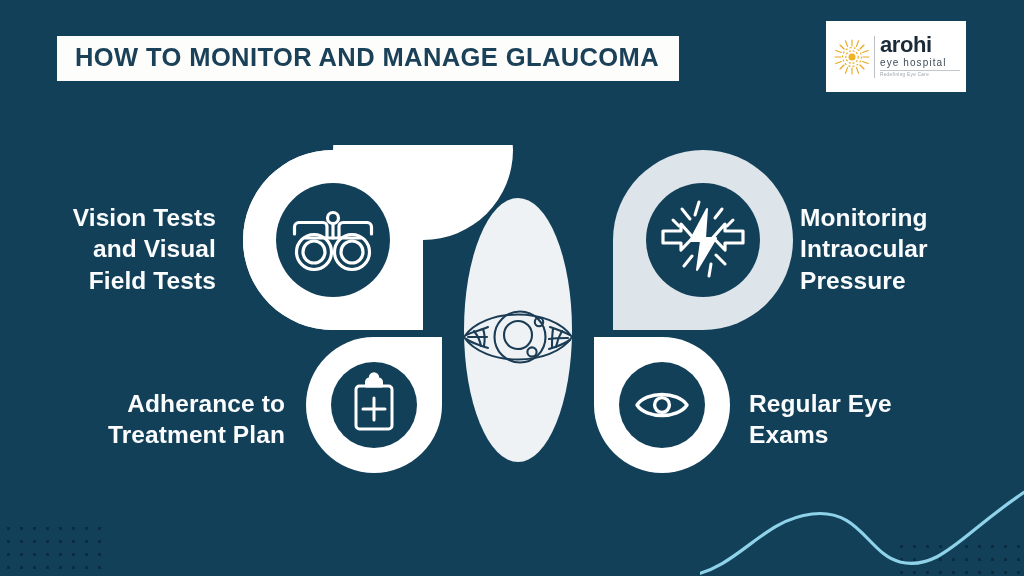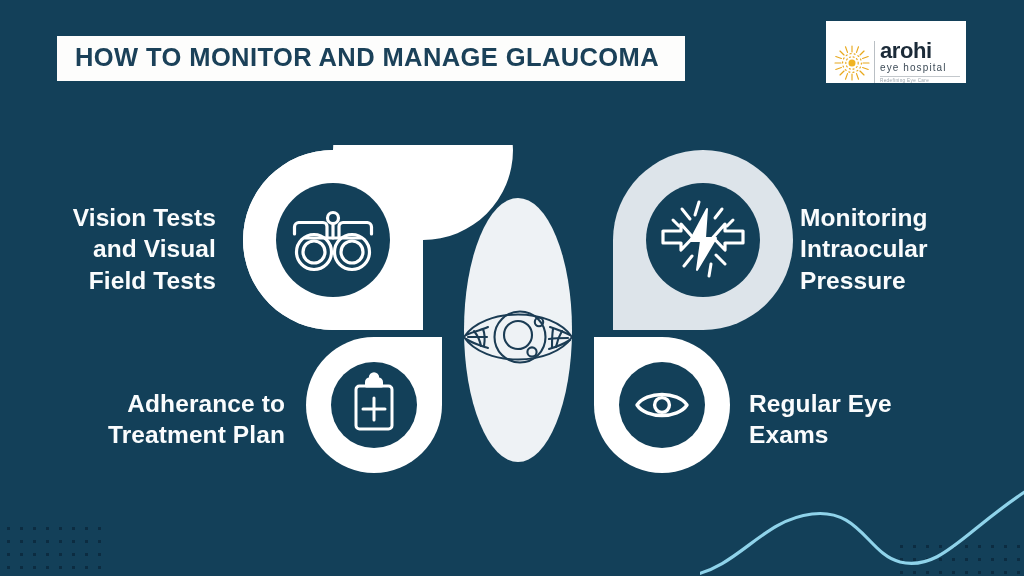--- a/index.html
+++ b/index.html
@@ -31,40 +31,40 @@
     width: 129px; height: 36px;
     background-image: radial-gradient(#0c2c41 1.6px, transparent 1.7px);
     background-size: 13px 13px;
   }
 
   
   #title-bar {
     position: absolute;
     left: 57px; top: 36px;
     background: #fdfdfc;
-    padding: 9px 26px 10px 18px;
+    padding: 9px 20px 10px 18px;
     box-sizing: border-box;
   }
   #title-text {
     color: #1b4159;
     font-size: 25.5px;
     font-weight: bold;
     letter-spacing: 0.4px;
     line-height: 1;
     white-space: nowrap;
   }
 
   
   #logo-card {
     position: absolute;
     left: 826px; top: 21px;
-    width: 140px; height: 62px;
+    width: 140px; height: 71px;
     background: #ffffff;
     display: flex;
-    align-items: flex-end;
+    align-items: center;
     box-sizing: border-box;
     padding: 0 6px;
   }
   #logo-mark { flex: 0 0 auto; width: 40px; height: 40px; }
   #logo-divider {
     width: 1px; height: 42px;
     background: #b9bfc4;
     margin: 0 5px 0 2px;
     flex: 0 0 auto;
   }

